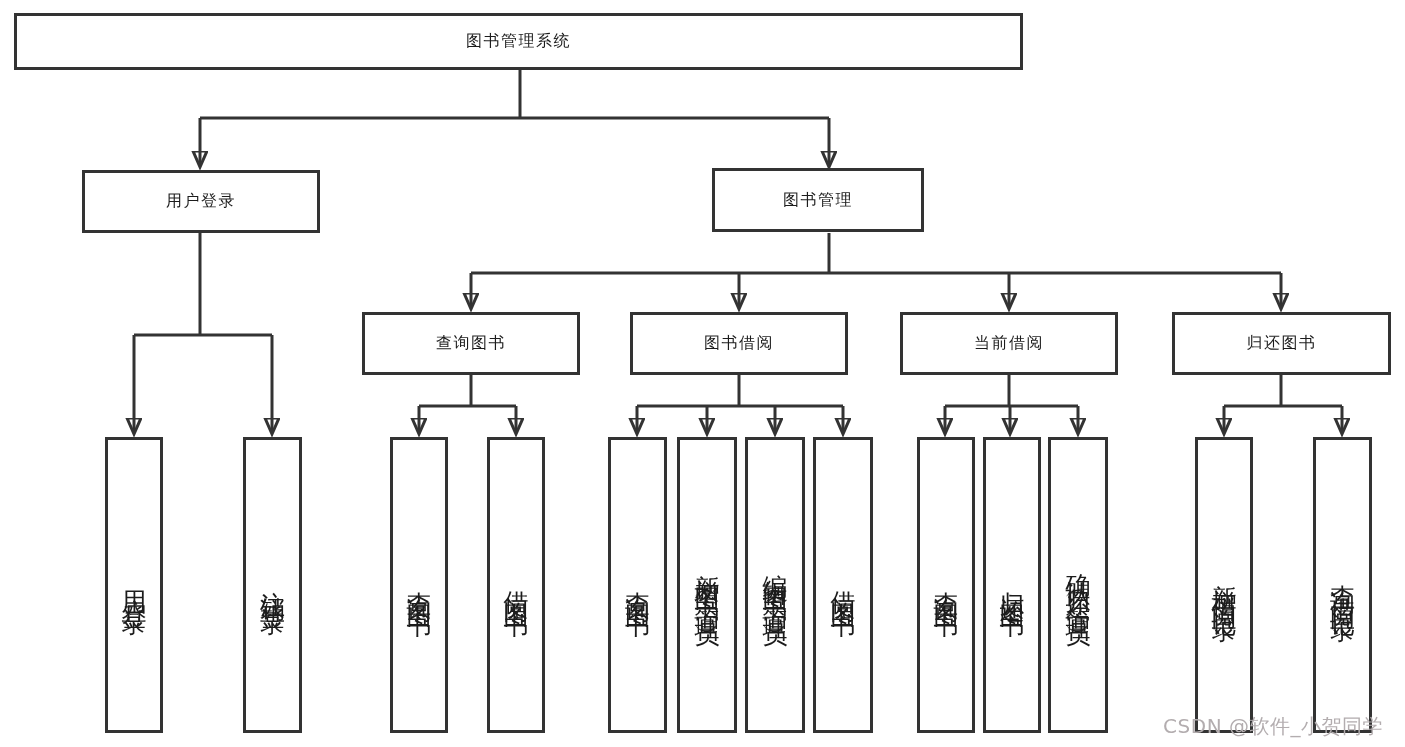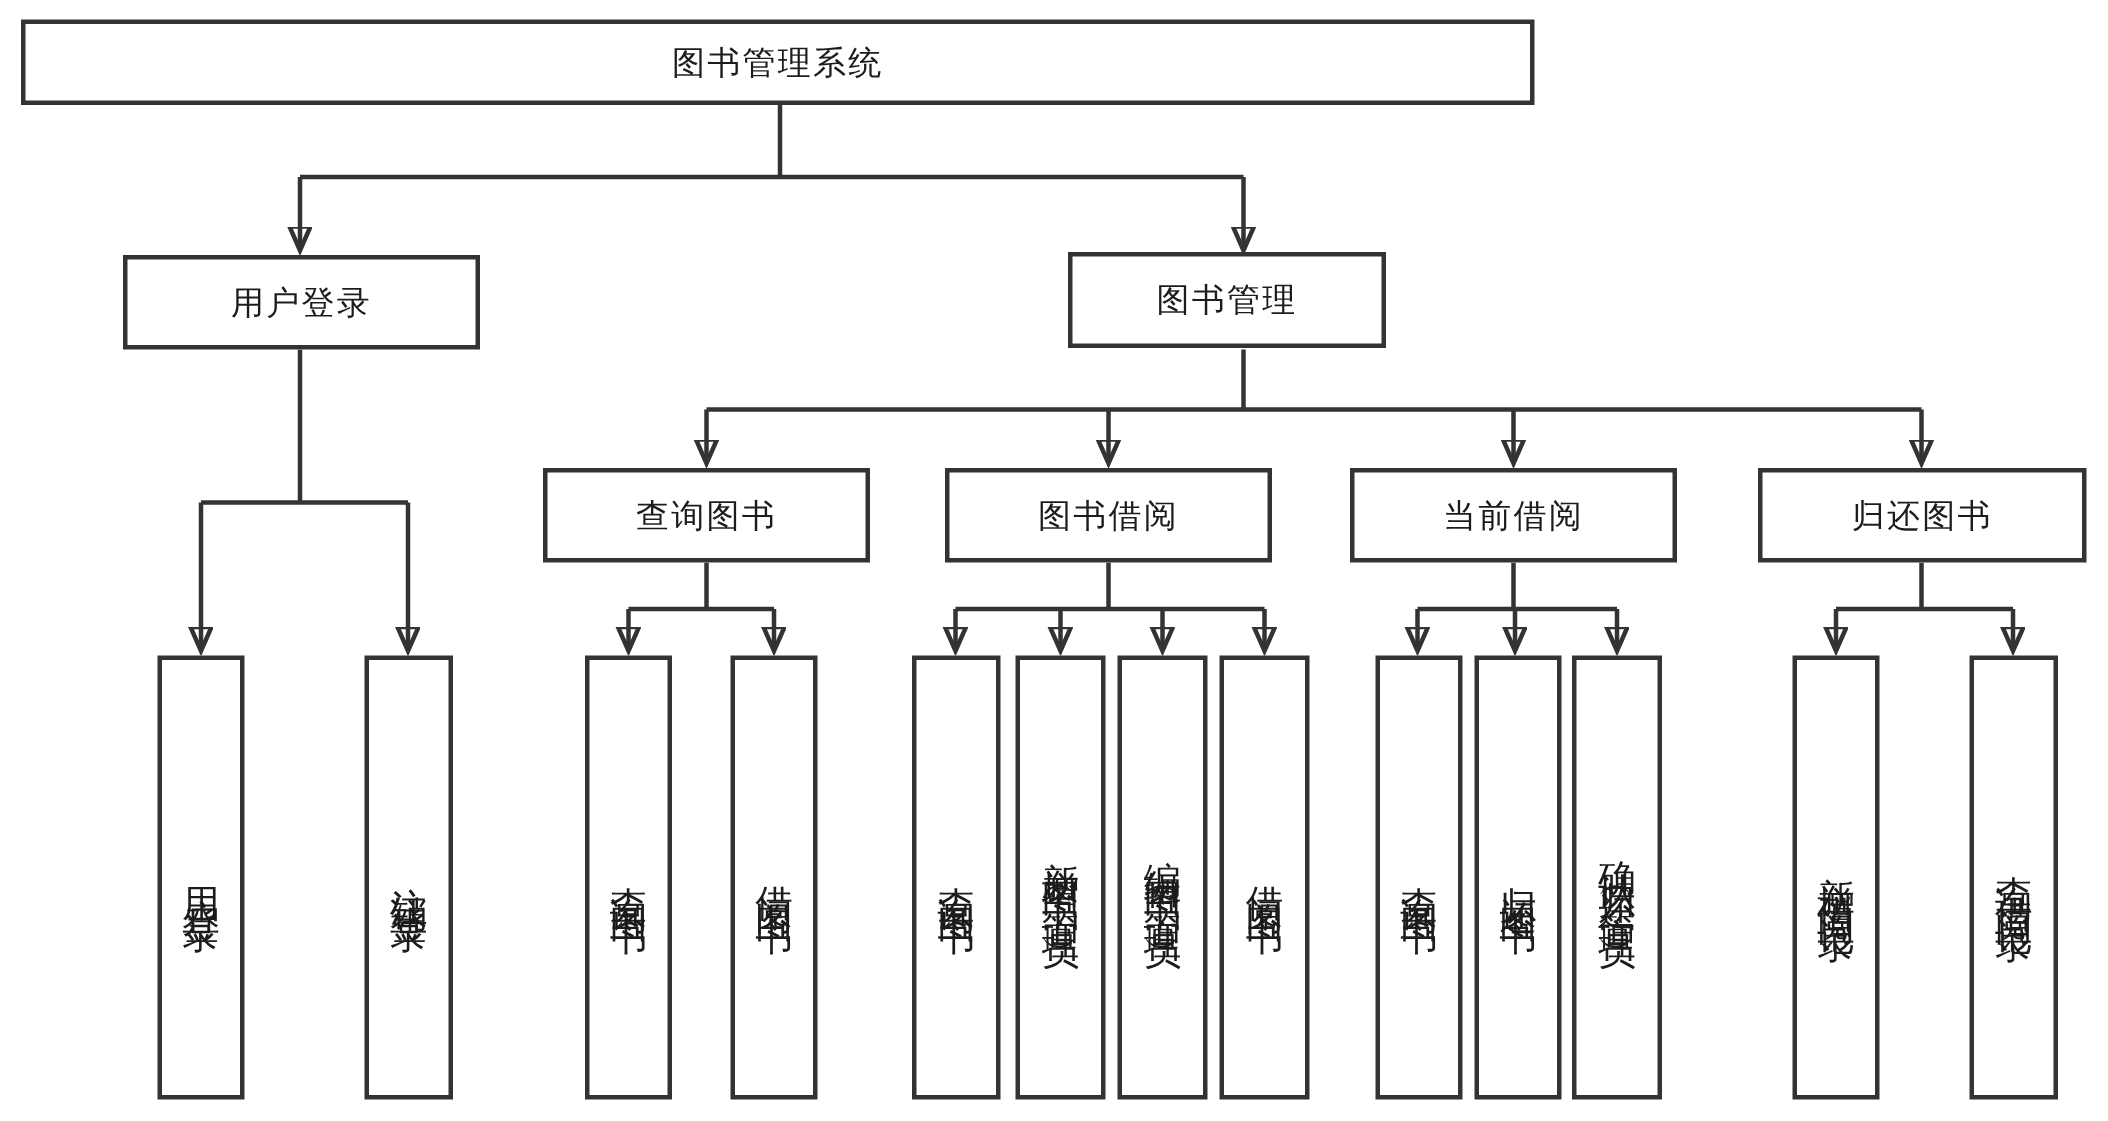--- a/index.html
+++ b/index.html
@@ -31,21 +31,21 @@
     position: absolute;
     box-sizing: border-box;
     border: 3px solid #333333;
     background: #ffffff;
     display: flex;
     align-items: center;
     justify-content: center;
     color: #1c1c1c;
   }
   .hbox {
-    font-size: 22px;
+    font-size: 16px;
     letter-spacing: 1.5px;
   }
   .vbox {
     font-size: 25px;
   }
   .vbox .label {
     writing-mode: vertical-rl;
     text-orientation: mixed;
     letter-spacing: 0.28em;
     line-height: 1;
@@ -188,14 +188,15 @@
     <span class="label">确认归还（管理员）</span>
   </div>
 
   <div class="node vbox" style="left:1195px; top:437px; width:58px; height:296px;">
     <span class="label">新增借阅记录</span>
   </div>
   <div class="node vbox" style="left:1313px; top:437px; width:59px; height:296px;">
     <span class="label">查询借阅记录</span>
   </div>
 
+  <div class="watermark">CSDN @软件_小贺同学</div>
 
 </div>
 
 </body></html>

